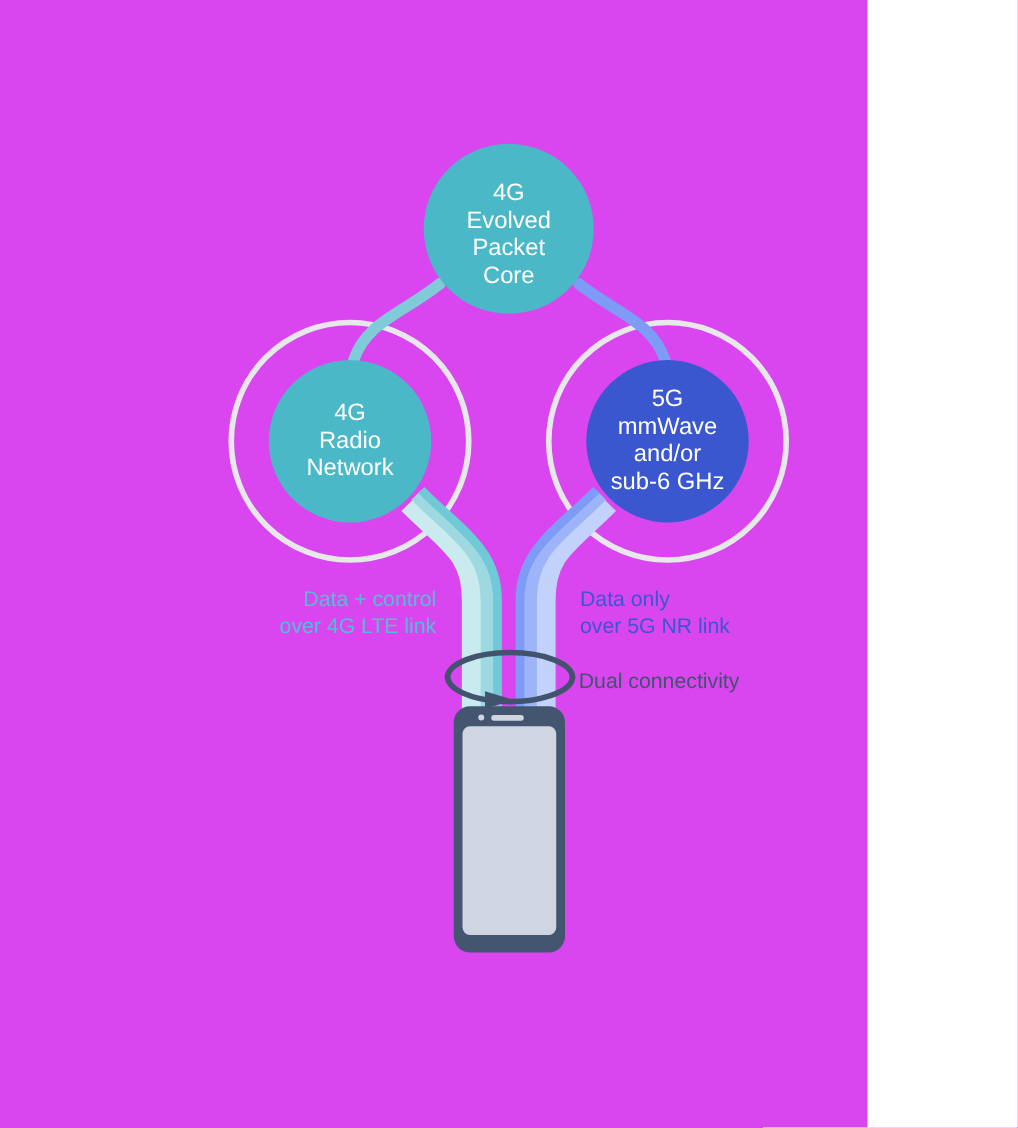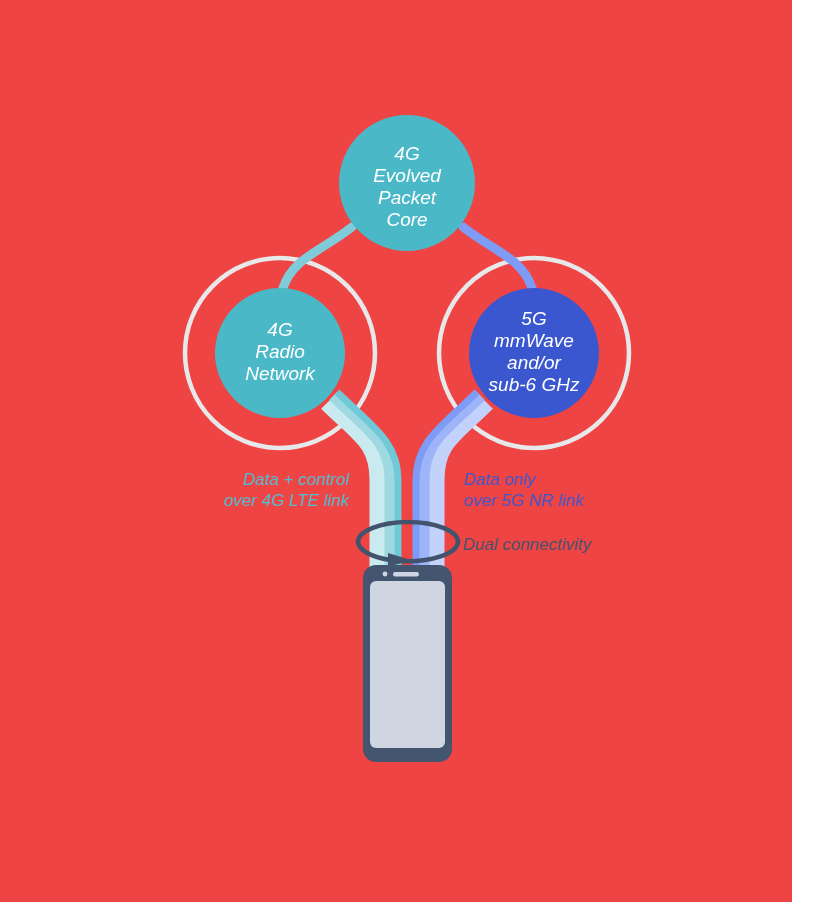--- a/index.html
+++ b/index.html
@@ -8,24 +8,23 @@
     background: #ffffff;
   }
   body {
     width: 814px;
     height: 902px;
     font-family: "Liberation Sans", sans-serif;
     overflow: hidden;
   }
   #diagram-root {
     position: relative;
-    width: 792px;
+    width: 694px;
     height: 902px;
-    background: #ef4444;
-    font-style: italic;
+    background: #d946ef;
   }
   svg.canvas {
     position: absolute;
     left: 0;
     top: 0;
     width: 814px;
     height: 902px;
     display: block;
   }
   .node-text {

